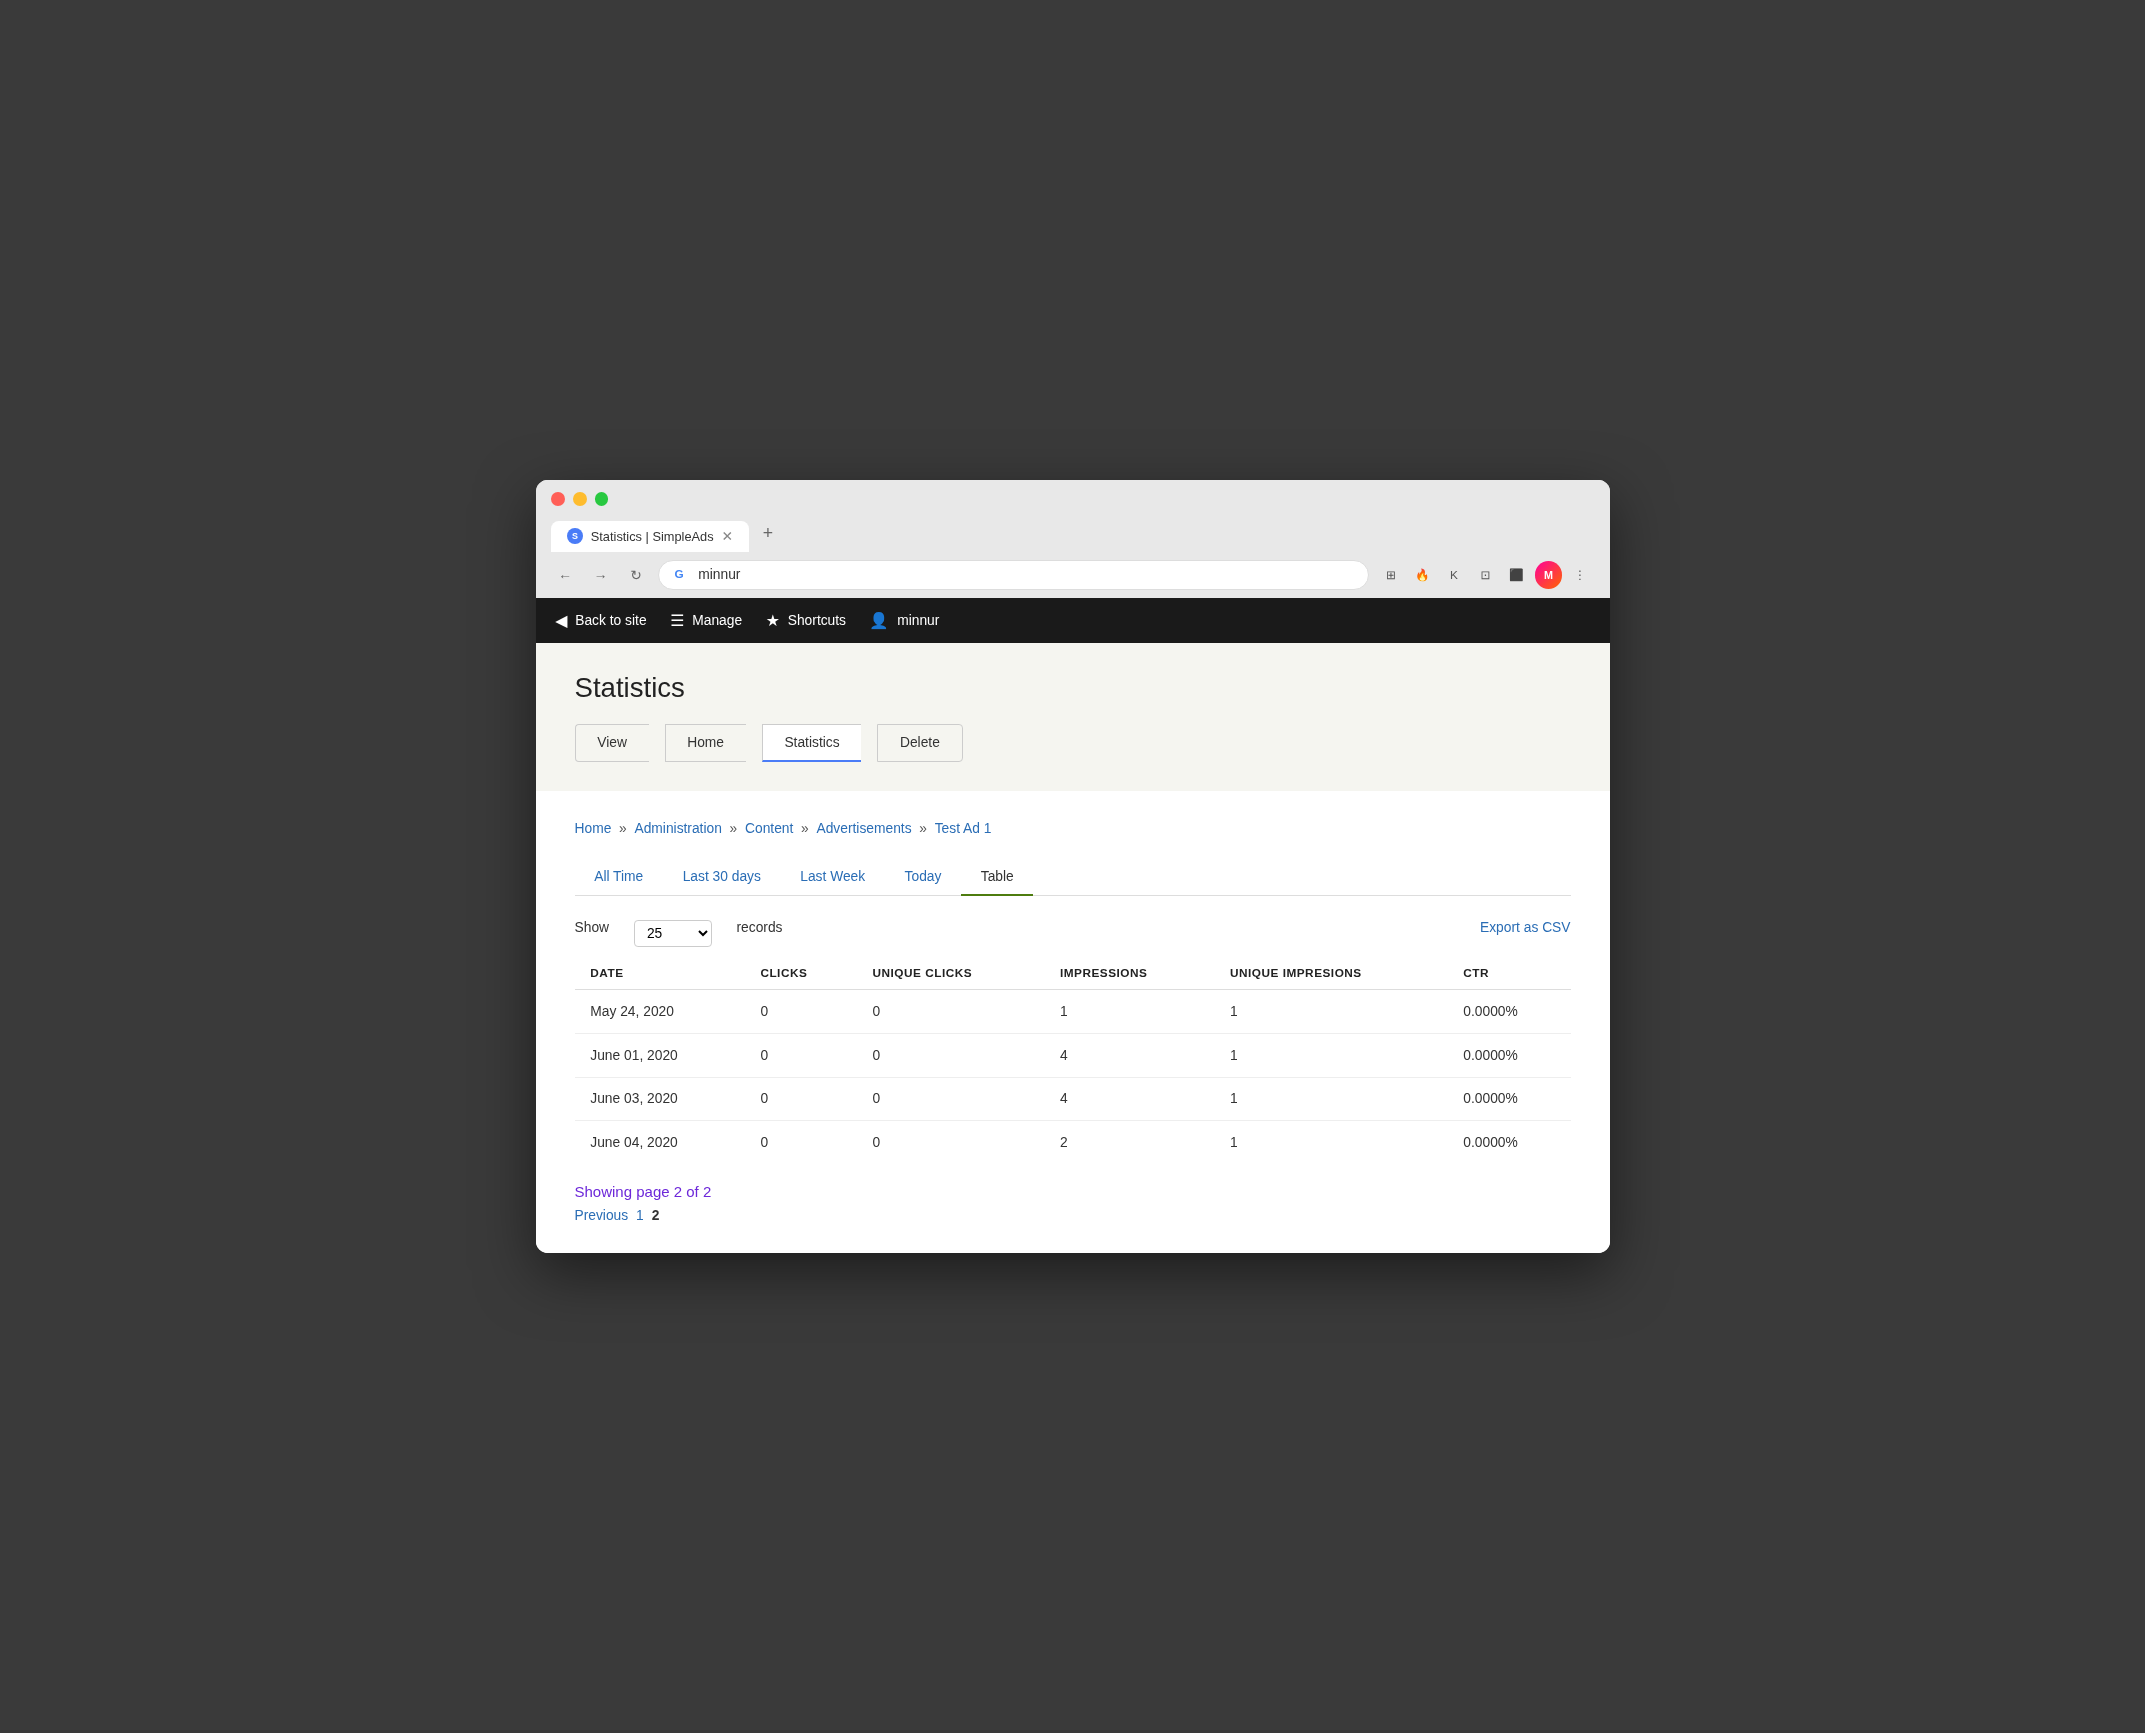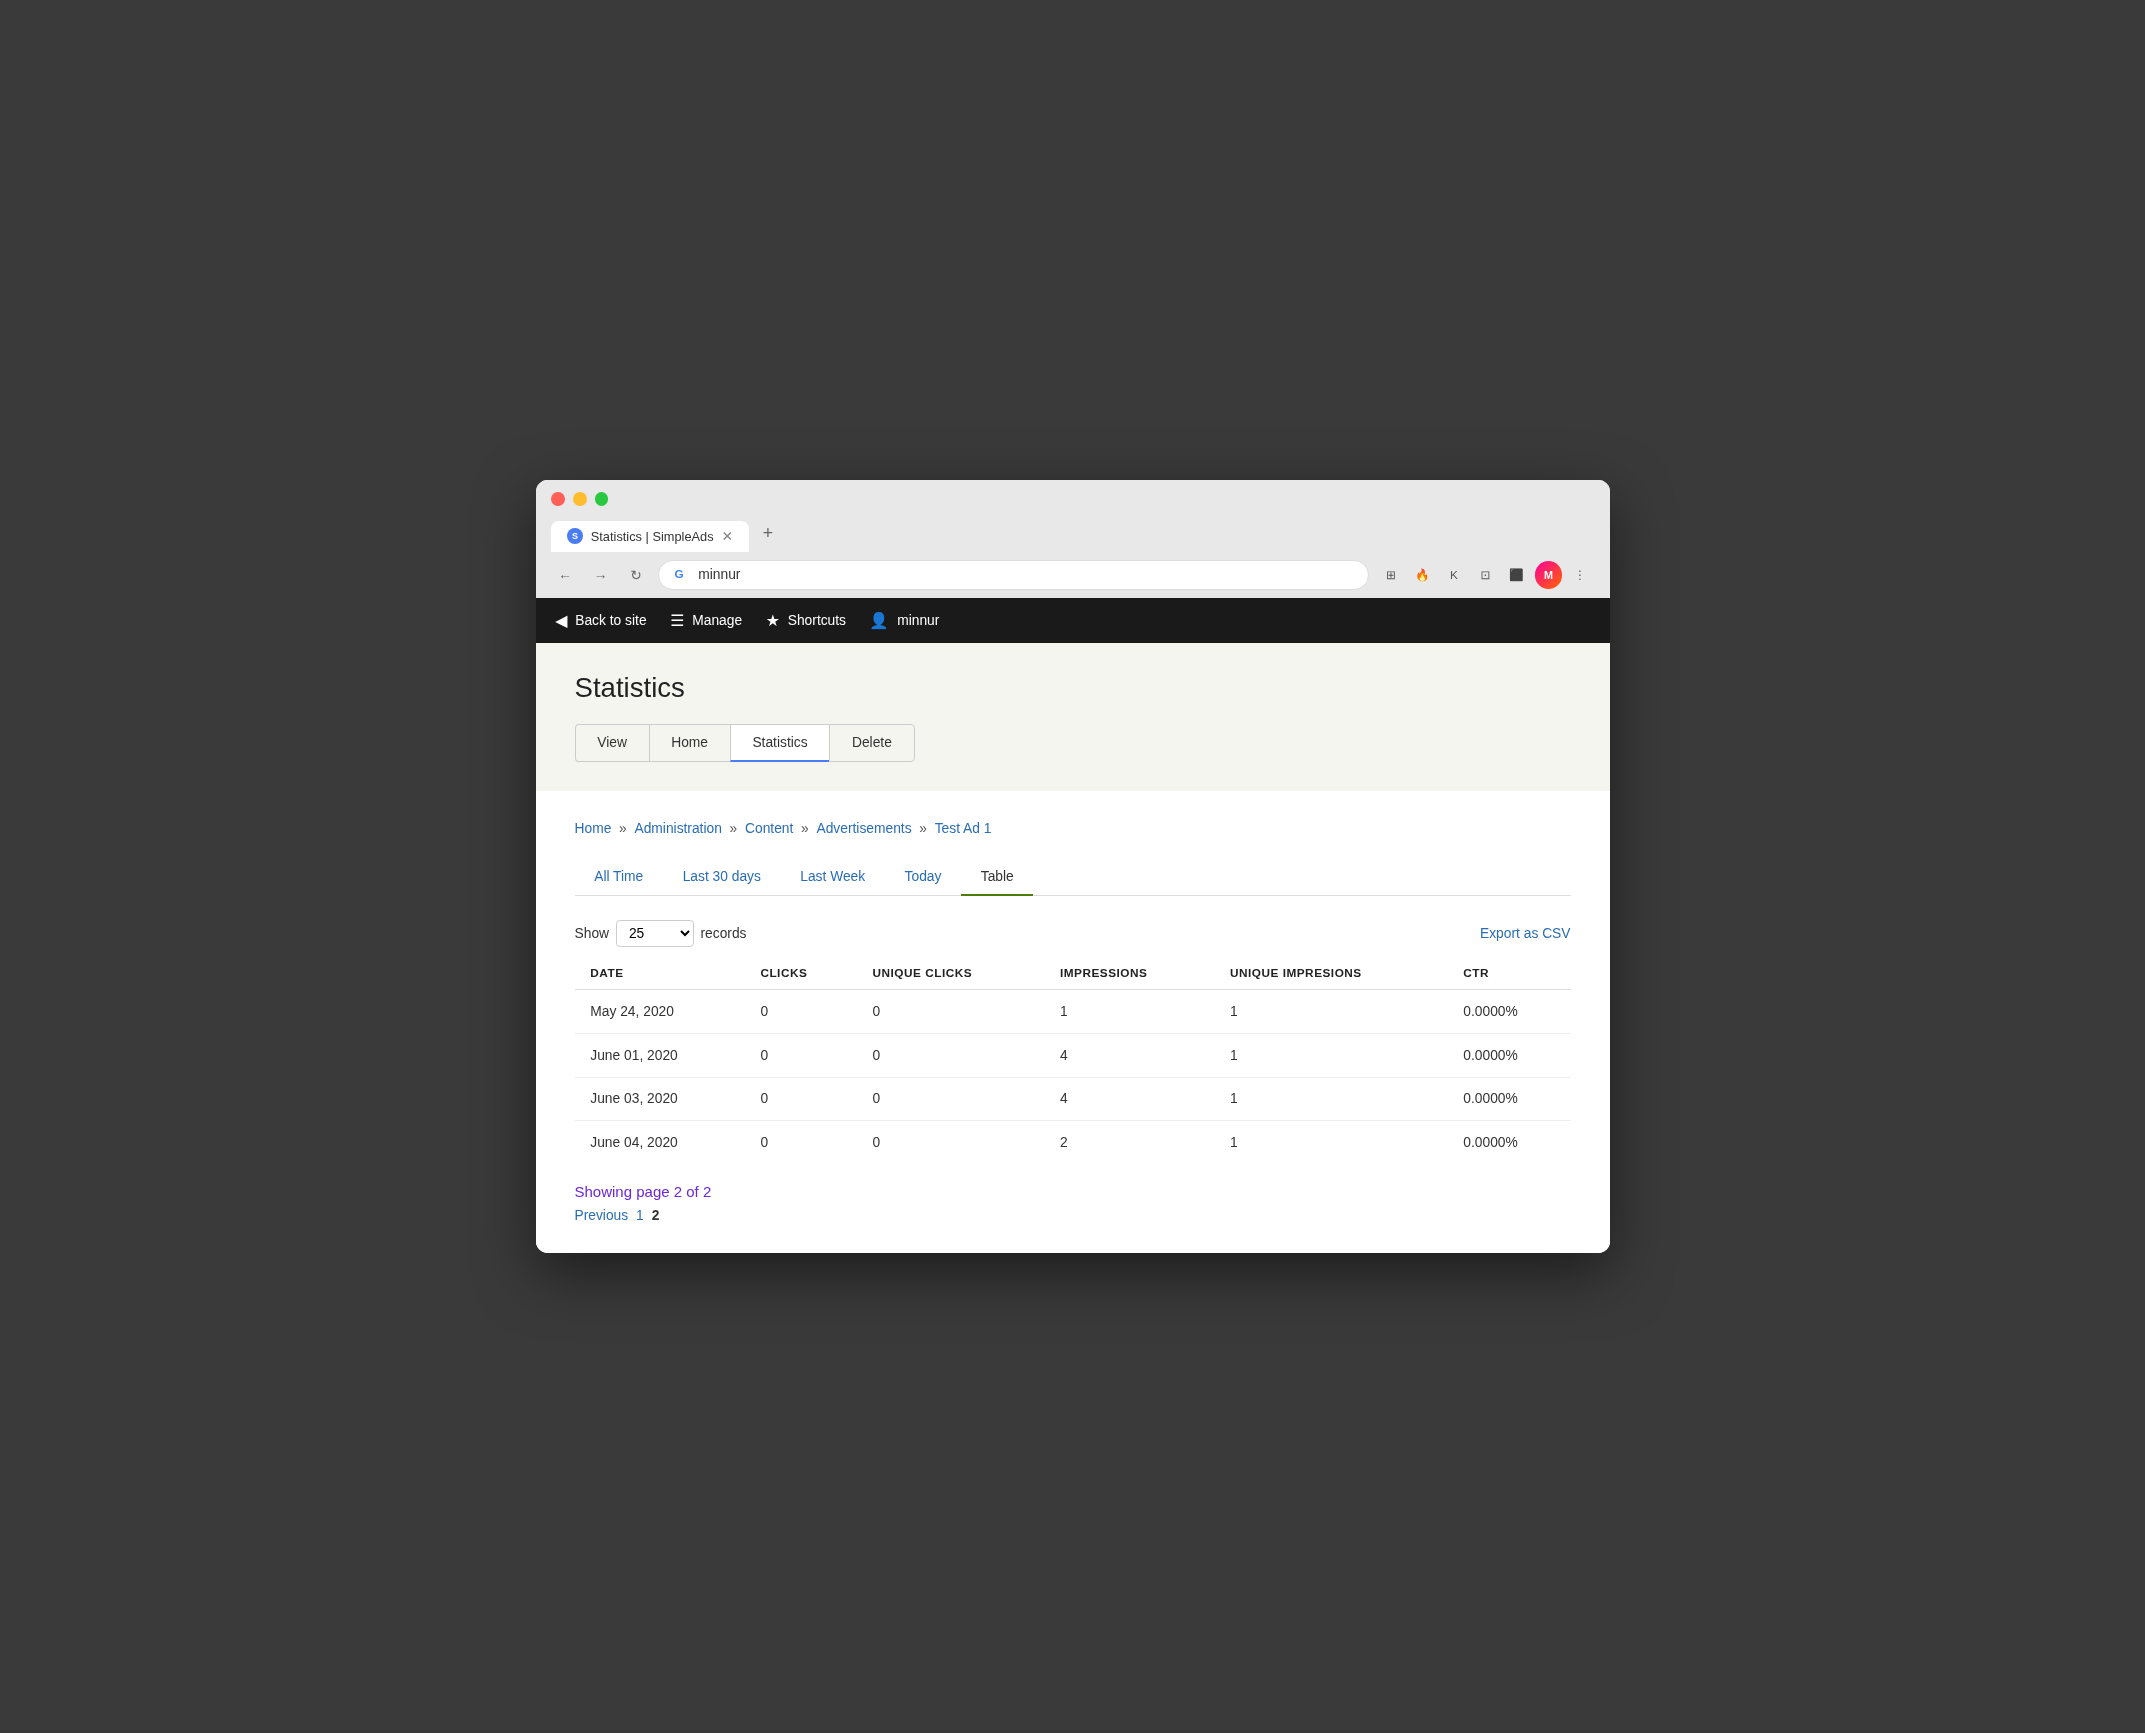--- a/index.html
+++ b/index.html
@@ -170,21 +170,21 @@
       padding: 29.6px 39px;
     }
     .page-title {
       font-size: 27.6px;
       font-weight: 500;
       color: #222;
       margin-bottom: 19.7px;
     }
     .tabs-row {
       display: flex;
-      gap: 0;
+      gap: 16px;
       margin-bottom: 0;
     }
     .tab-btn {
       padding: 9.9px 21.7px;
       border: 1px solid #ccc;
       background: #f5f5f0;
       color: #333;
       font-size: 13.8px;
       cursor: pointer;
       border-right: none;
@@ -225,22 +225,21 @@
       border-bottom: 2px solid transparent;
       margin-bottom: -1px;
     }
     .time-tab.active {
       color: #333;
       border-bottom: 2px solid #4d7c0f;
       font-weight: 500;
     }
     .show-records-row {
       display: flex;
-      align-items: center;
-      gap: 7px;
+      gap: 25px;
       margin-bottom: 9px;
       font-size: 13.8px;
       color: #333;
     }
     .show-records-row select {
       padding: 3.9px 23.6px 3.9px 7.9px;
       border: 1px solid #ccc;
       border-radius: 3.9px;
       font-size: 13.8px;
       background: #fff;

